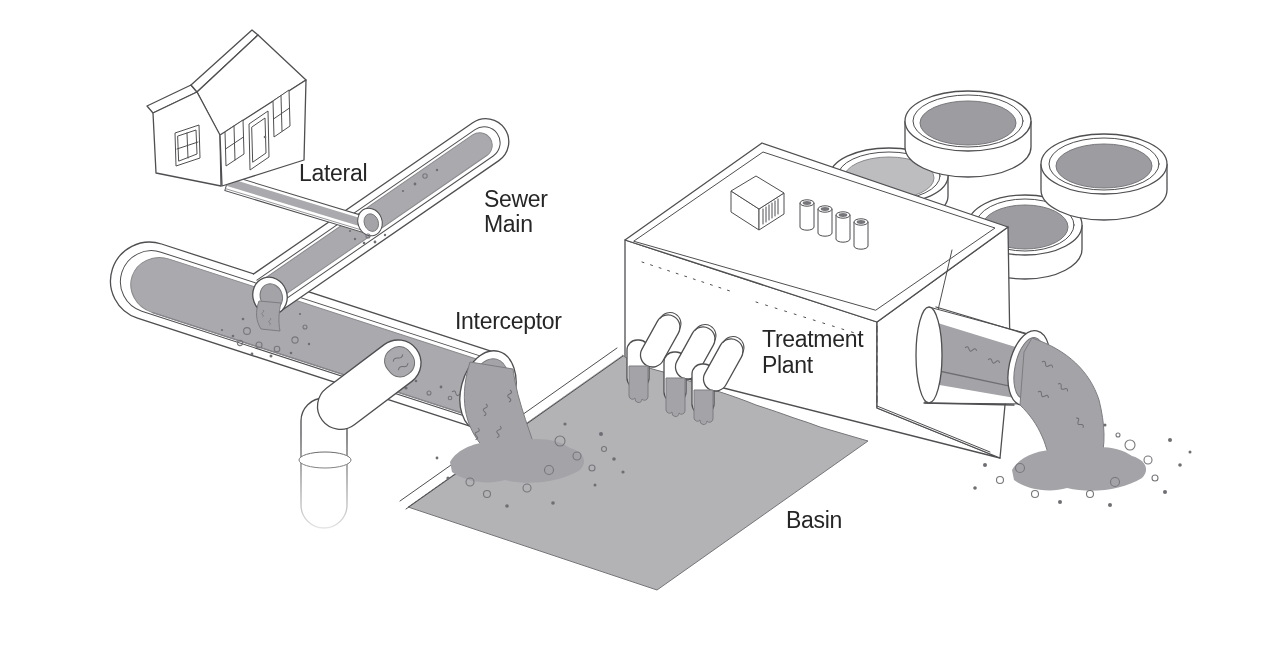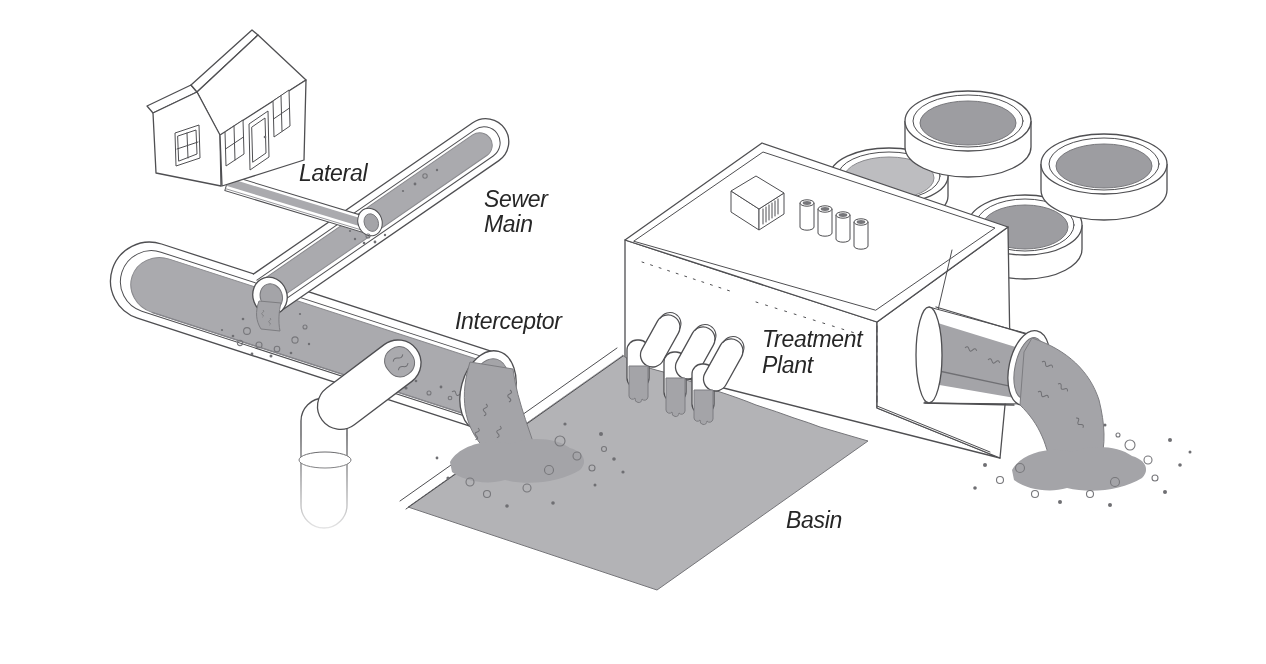--- a/index.html
+++ b/index.html
@@ -1,16 +1,16 @@
 <!DOCTYPE html>
 <html style="--c-background: #ffffff; --c-line: #4f4f52; --c-water: #aaaaae; --c-basin: #b3b3b6; --c-stream: #a4a4a8; --c-tank_content: #9d9da1; --c-tank_content_light: #bdbdc0; --c-text: #262626;"><head>
 <meta charset="utf-8">
 <style>
   html,body { margin:0; padding:0; background:#fff; }
-  .stage { width:1266px; height:664px; position:relative; background:var(--c-background,#fff); overflow:hidden;font-style:italic; }
+  .stage { width:1266px; height:664px; position:relative; background:var(--c-background,#fff); overflow:hidden; }
   svg { display:block; }
   .ln   { stroke:var(--c-line,#4f4f52); stroke-width:1.3; fill:none; stroke-linecap:round; stroke-linejoin:round; }
   .lnt  { stroke:var(--c-line,#4f4f52); stroke-width:1; fill:none; stroke-linecap:round; }
   .fw   { fill:#fff; stroke:var(--c-line,#4f4f52); stroke-width:1.3; stroke-linejoin:round; }
   .fwt  { fill:#fff; stroke:var(--c-line,#4f4f52); stroke-width:1; stroke-linejoin:round; }
   .water  { fill:var(--c-water,#aaaaae); stroke:#8a8a8e; stroke-width:1; }
   .waterf { fill:var(--c-water,#aaaaae); }
   .basinf { fill:var(--c-basin,#b3b3b6); stroke:#76767a; stroke-width:1; stroke-linejoin:round; }
   .stream { fill:var(--c-stream,#a4a4a8); stroke:#7d7d81; stroke-width:1; stroke-linejoin:round; }
   .streamf{ fill:var(--c-stream,#a4a4a8); }

